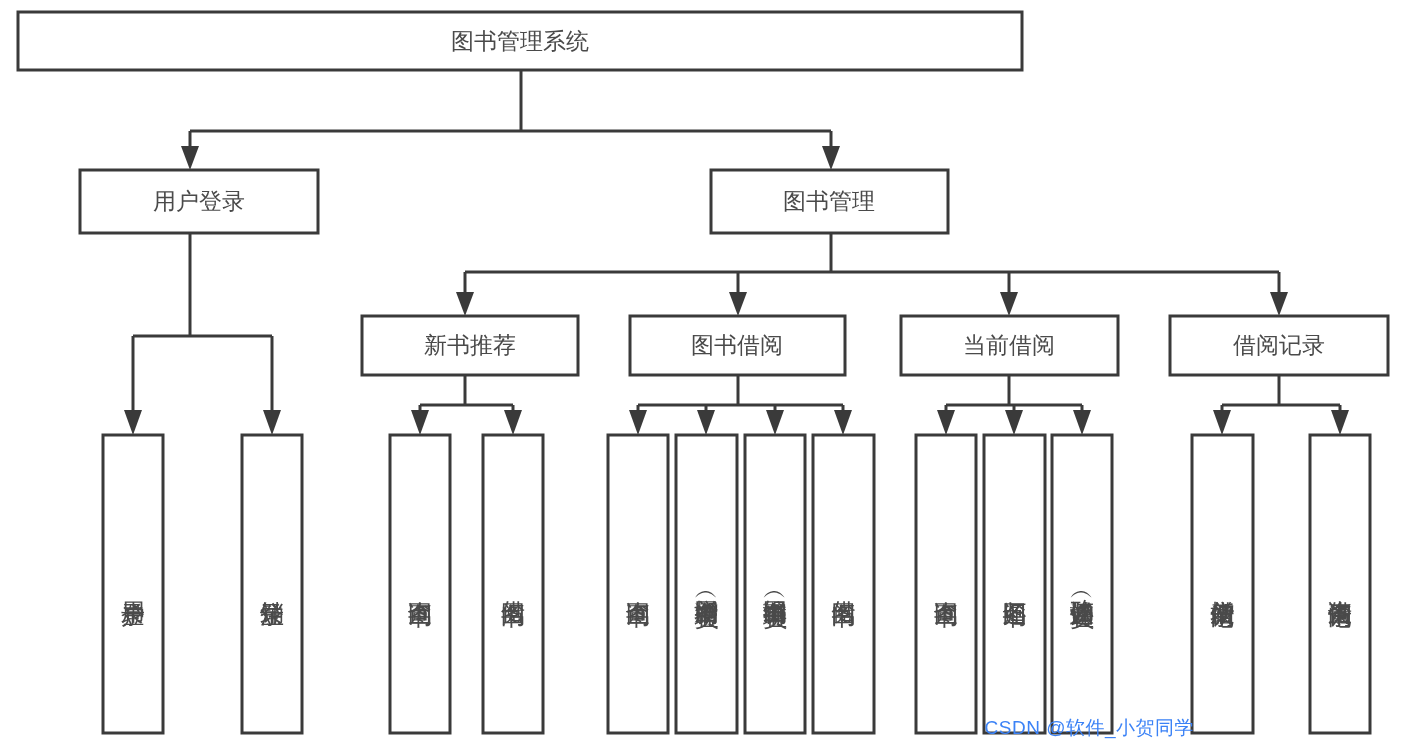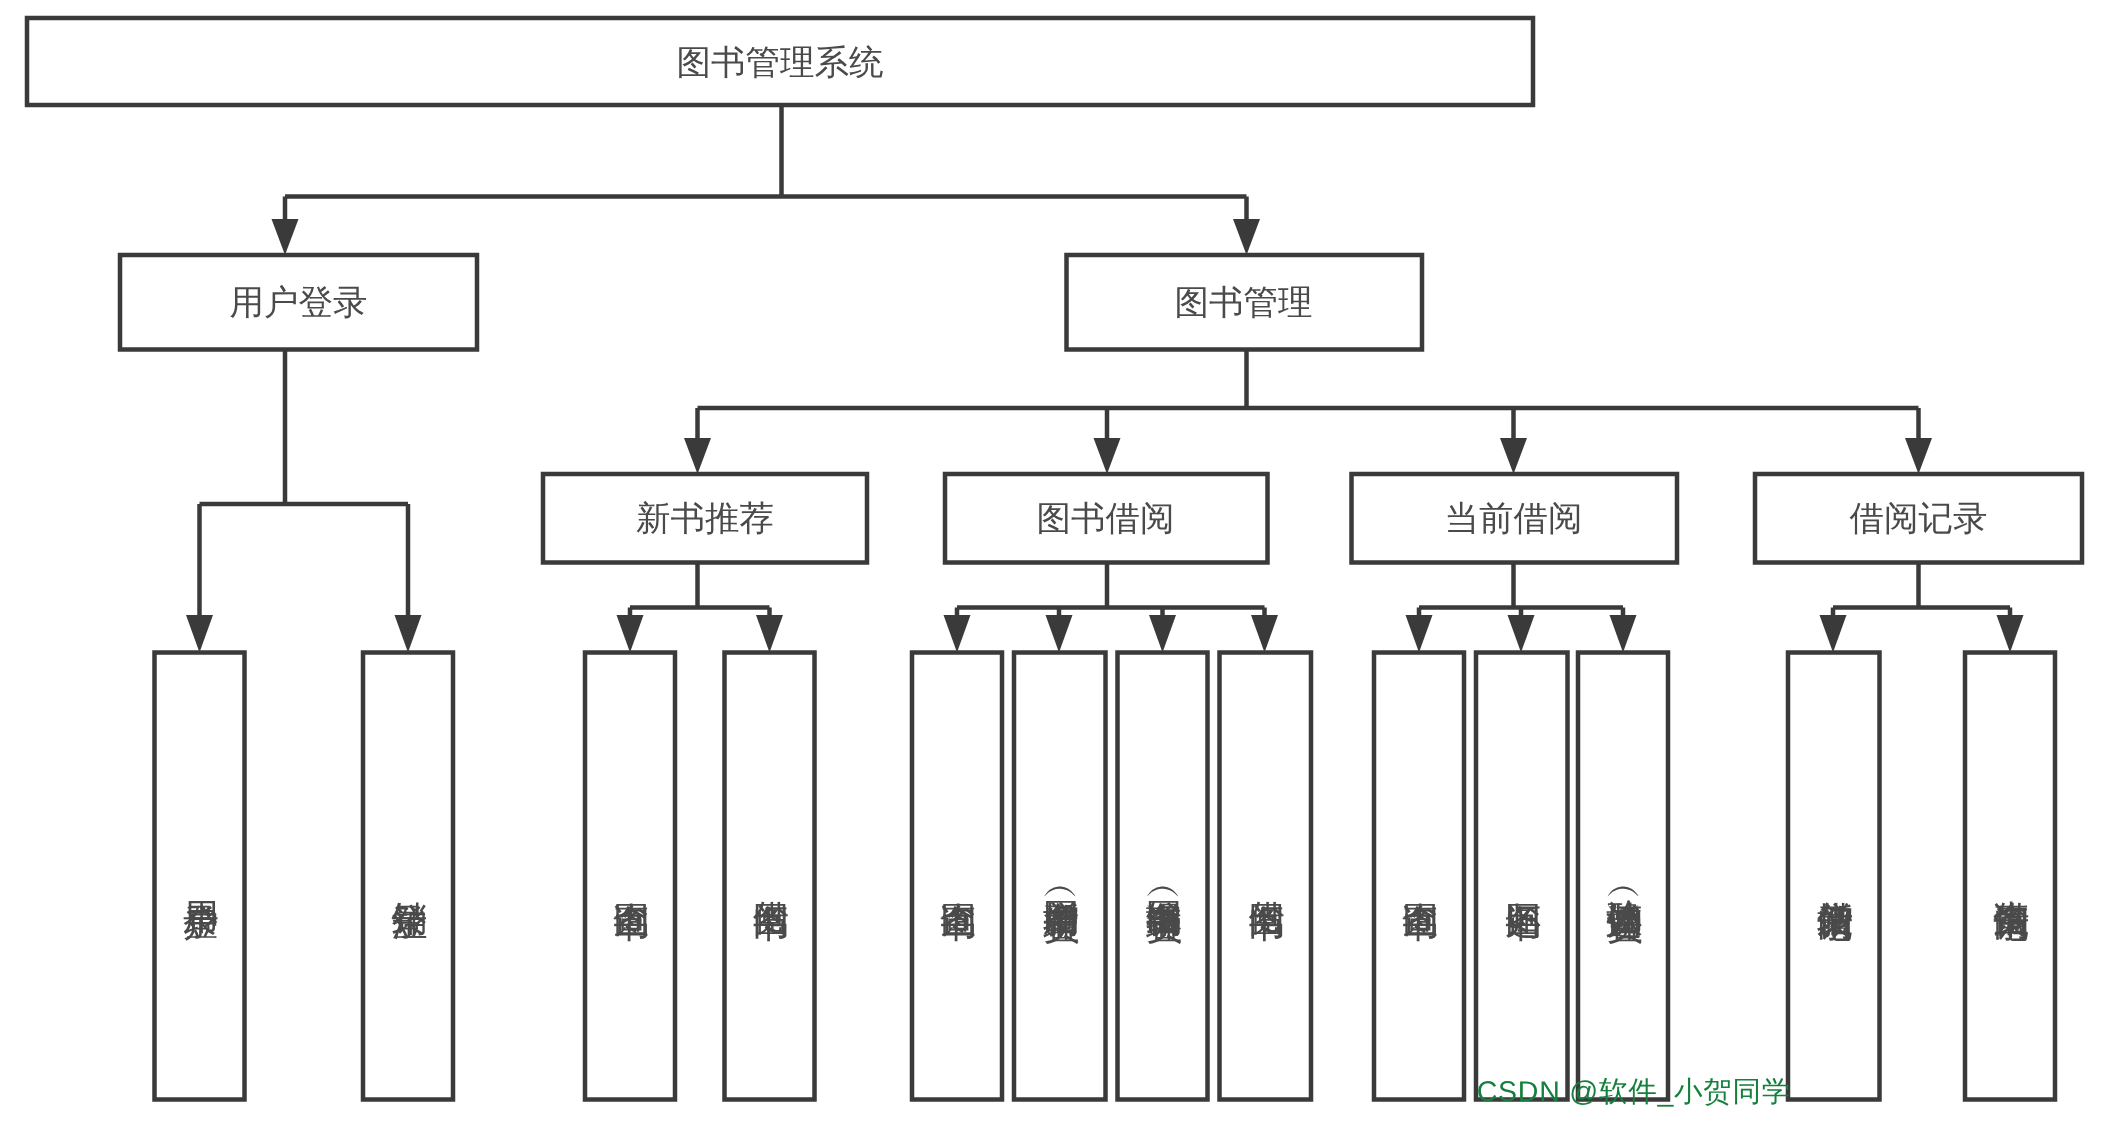--- a/index.html
+++ b/index.html
@@ -67,21 +67,21 @@
     text-orientation: upright;
     letter-spacing: 1px;
     white-space: nowrap;
   }
   .watermark {
     position: absolute;
     right: 10px;
     bottom: 6px;
     font-family: "Liberation Sans", "DejaVu Sans", sans-serif;
     font-size: 19px;
-    color: #15803d;
+    color: #3b82f6;
     letter-spacing: 0.5px;
     user-select: none;
     white-space: nowrap;
   }
 </style>
 </head>
 <body>
 
 <div id="diagram-root">
   <svg class="diagram" viewBox="0 0 1405 747" xmlns="http://www.w3.org/2000/svg">

